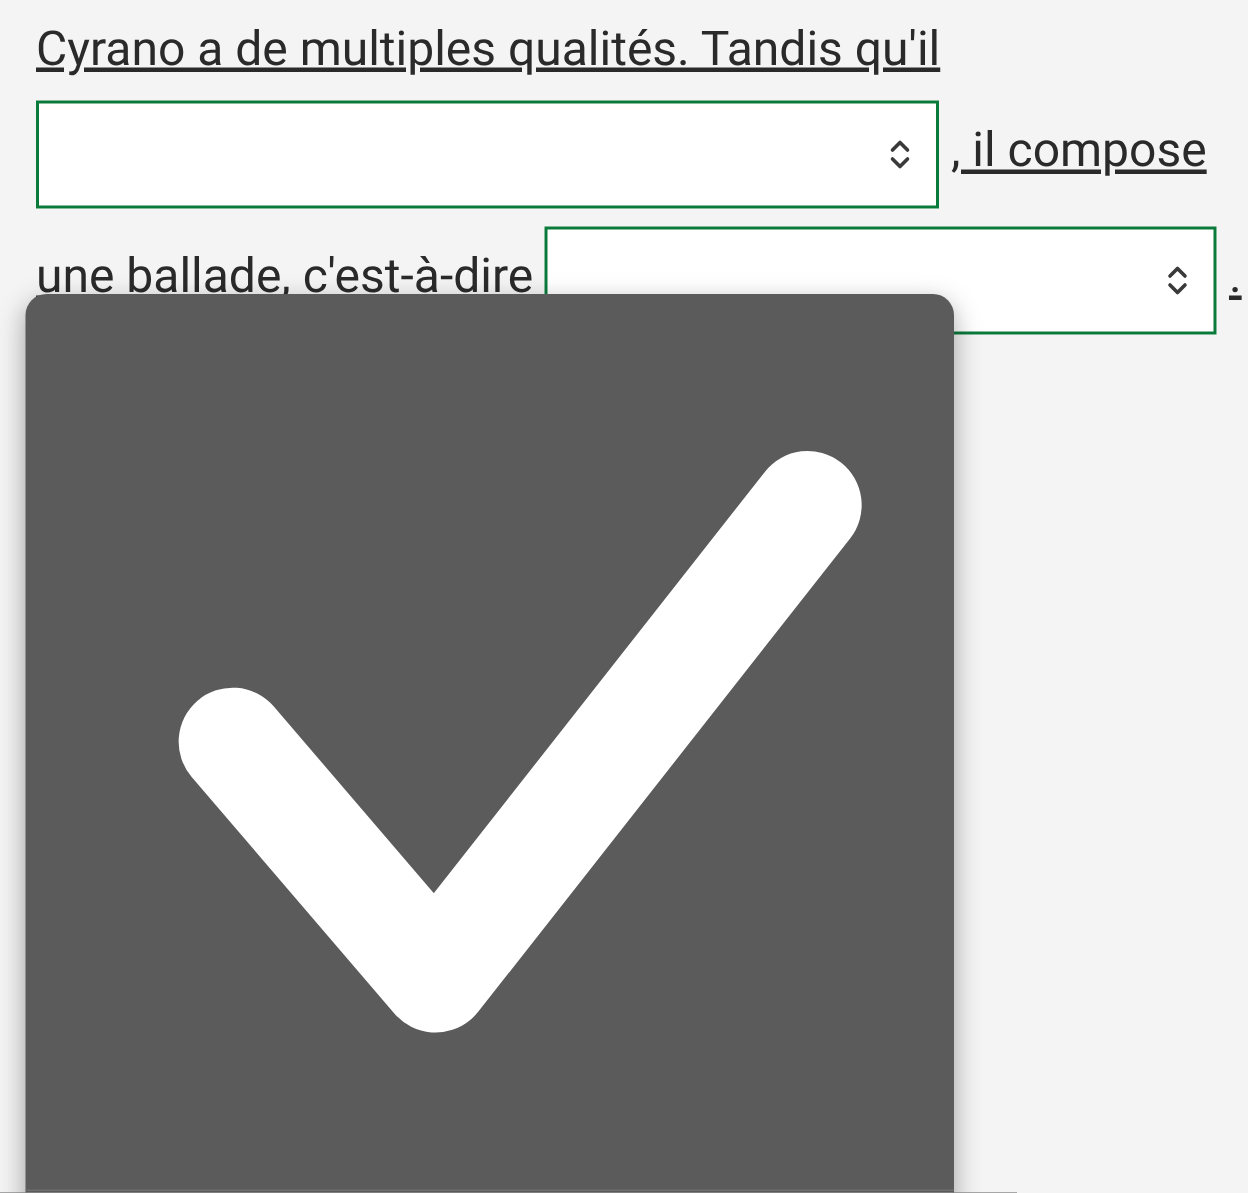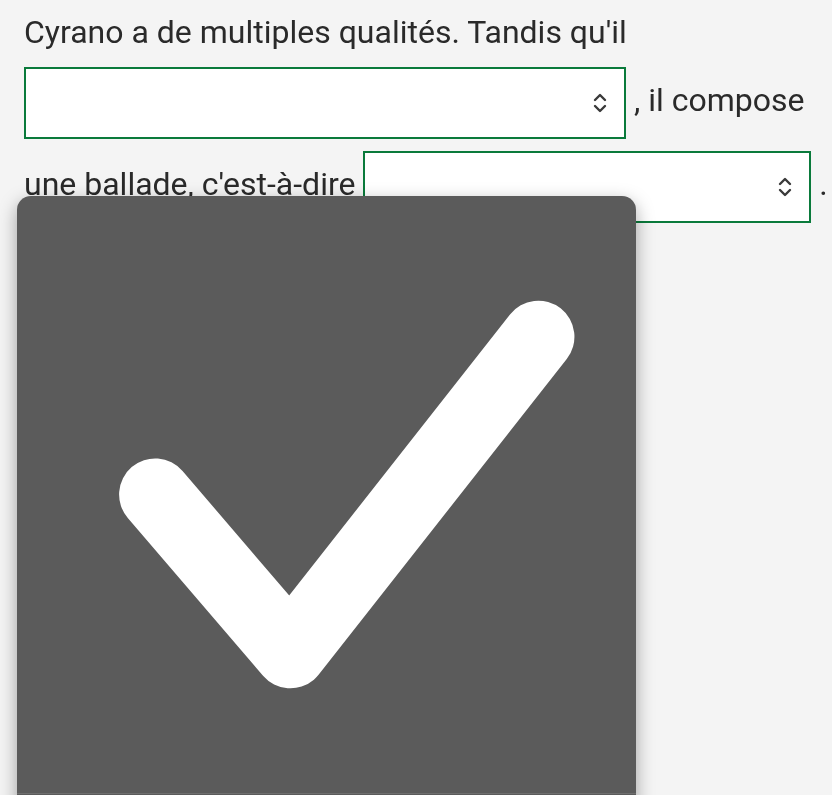--- a/index.html
+++ b/index.html
@@ -13,20 +13,21 @@
     background: #f4f4f4;
     font-family: -apple-system, BlinkMacSystemFont, "Segoe UI", Roboto, Helvetica, Arial, sans-serif;
     font-size: 32px;
     color: #2a2a2a;
     padding: 8px 0 0 24px;
     line-height: 1.4;
     position: relative;
   }
   .text-span {
     vertical-align: middle;
+    text-decoration: underline;
   }
   .dropdown {
     display: inline-flex;
     align-items: center;
     justify-content: flex-end;
     border: 2px solid #0a7a3b;
     background: #ffffff;
     vertical-align: middle;
     padding: 0 12px 0 16px;
     cursor: pointer;

